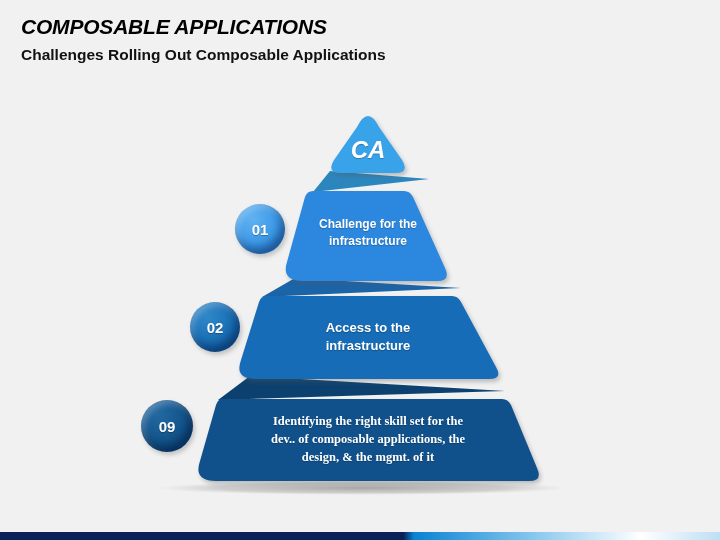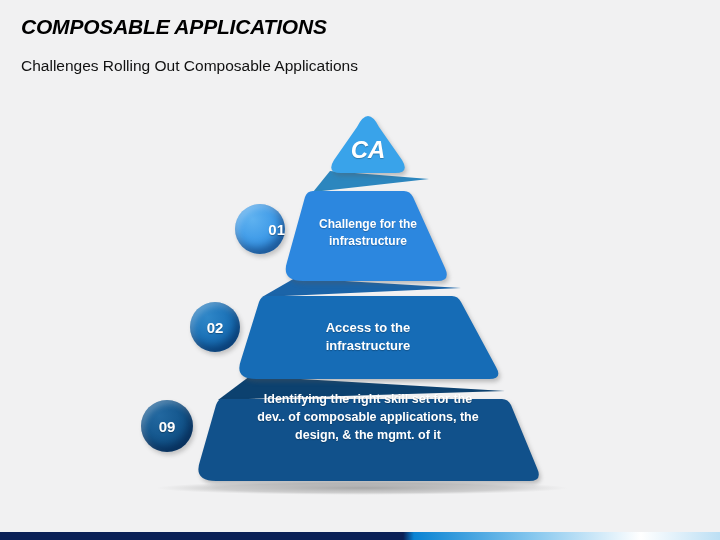--- a/index.html
+++ b/index.html
@@ -8,52 +8,52 @@
     background:var(--bg,#F1F1F2);
     font-family:"Liberation Sans",sans-serif;
   }
   
   .header{position:absolute;left:21px;top:14px;width:600px;}
   .title{
     font-size:21px;font-weight:700;color:var(--title_text,#000);
     letter-spacing:-0.2px;line-height:1.25;font-style:italic;
   }
   .subtitle{
-    font-size:15.5px;font-weight:400;color:var(--subtitle_text,#111);
-    margin-top:16px;line-height:1.3;
+    font-size:15.5px;font-weight:700;color:var(--subtitle_text,#111);
+    margin-top:5px;line-height:1.3;
   }
   
   svg.pyramid{position:absolute;left:0;top:0;width:720px;height:540px;}
   .tri{fill:var(--tri,#39A3EA);filter:drop-shadow(2px 3px 2px rgba(90,90,90,.35));}
   .band1{fill:var(--band1,#2C87DF);filter:drop-shadow(2px 3px 2px rgba(90,90,90,.35));}
   .band2{fill:var(--band2,#166CB6);filter:drop-shadow(2px 3px 2px rgba(90,90,90,.35));}
   .band3{fill:var(--band3,#11518B);filter:drop-shadow(2px 3px 2px rgba(90,90,90,.35));}
   .fold1{fill:var(--fold1,#2C86BE);}
   .fold2{fill:var(--fold2,#1B64A8);}
   .fold3{fill:var(--fold3,#0C416F);}
   
   .ptext{
     position:absolute;color:#fff;font-weight:700;text-align:center;
     white-space:pre-line;text-shadow:0 1px 1px rgba(0,0,0,.25);
   }
   .apex-label{left:338px;top:138px;width:60px;font-size:24px;line-height:1;font-style:italic;}
   .t1{left:293px;top:216px;width:150px;font-size:12px;line-height:1.4;}
   .t2{left:288px;top:319px;width:160px;font-size:13px;line-height:1.4;}
-  .t3{left:238px;top:391px;width:260px;font-size:12.5px;line-height:1.42;}
+  .t3{left:238px;top:413px;width:260px;font-size:12.5px;line-height:1.42;font-family:Liberation Serif, serif;}
   
   .badge{
     position:absolute;border-radius:50%;color:#fff;font-weight:700;
     font-size:15px;display:flex;align-items:center;justify-content:center;
     text-shadow:0 1px 1px rgba(0,0,0,.3);
     box-shadow:inset -4px -6px 9px rgba(0,0,30,.38),
                inset 3px 4px 6px rgba(255,255,255,.28),
                2px 3px 4px rgba(90,90,90,.3);
   }
   .badge1{left:235px;top:204px;width:50px;height:50px;
-    background:radial-gradient(circle at 35% 30%,var(--badge1_hi,#5FB2F0),var(--badge1,#2F8FE4) 70%);justify-content:flex-end;}
+    background:radial-gradient(circle at 35% 30%,var(--badge1_hi,#5FB2F0),var(--badge1,#2F8FE4) 70%);}
   .badge2{left:190px;top:302px;width:50px;height:50px;
     background:radial-gradient(circle at 35% 30%,var(--badge2_hi,#2F87C8),var(--badge2,#1166AE) 70%);}
   .badge3{left:141px;top:400px;width:52px;height:52px;
     background:radial-gradient(circle at 35% 30%,var(--badge3_hi,#2268A0),var(--badge3,#0D4D83) 70%);}
   
   .bottom-bar{
     position:absolute;left:0;bottom:0;width:720px;height:8px;
     background:linear-gradient(to right,
       var(--bar_navy,#0A2056) 0%,var(--bar_navy,#0A2056) 56%,
       var(--bar_blue,#0983D3) 57.5%,

